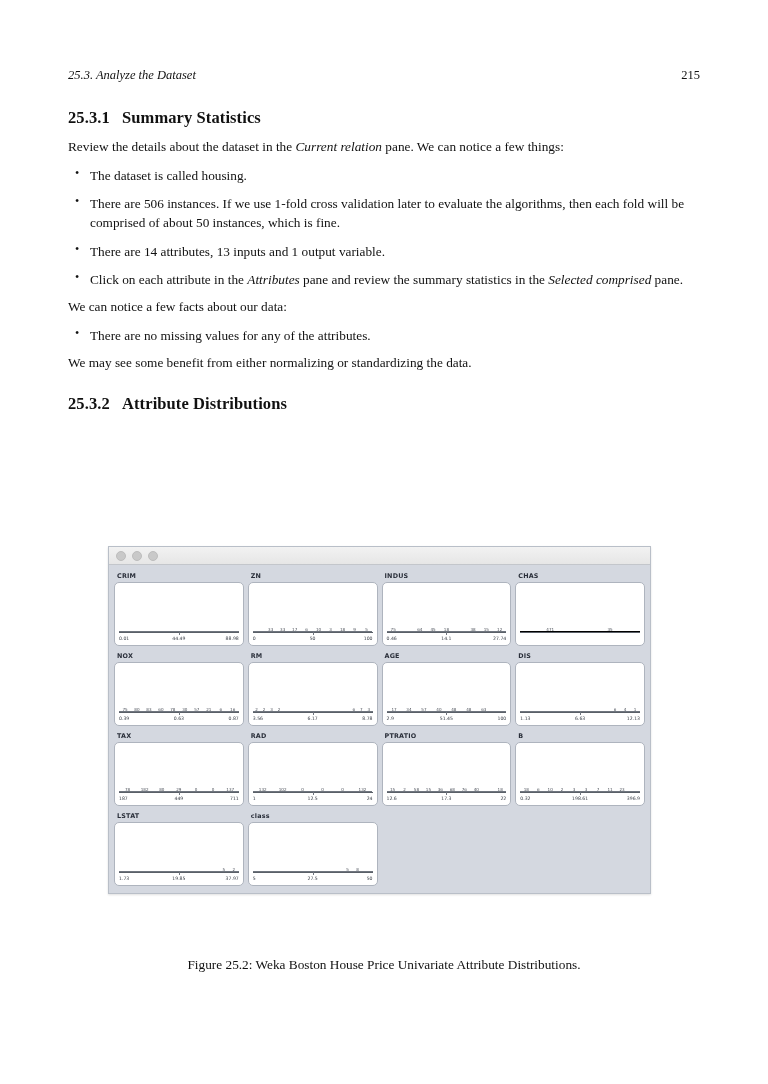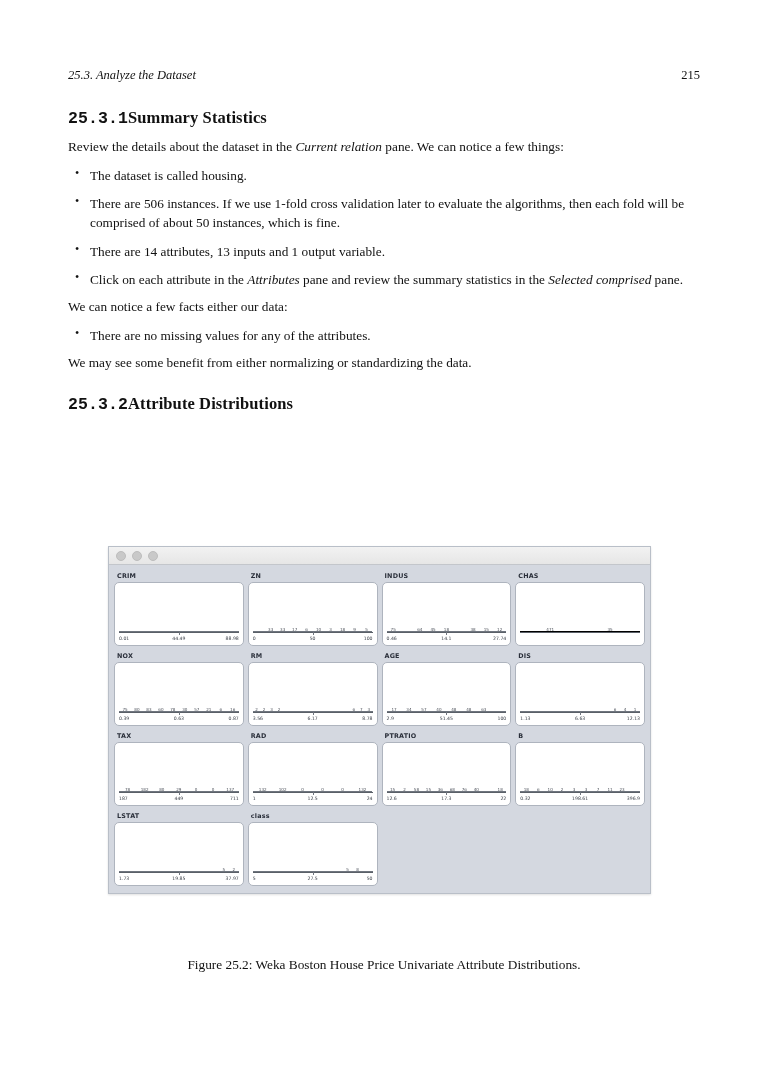--- a/index.html
+++ b/index.html
@@ -20,21 +20,21 @@
   }
   .runhead .left { font-style:italic; }
   .runhead .right { font-style:normal; }
 
   
   .body { position:absolute; left:68px; top:100px; width:632px; }
   h2.sec {
     font-size:16.5px; font-weight:bold; margin:8px 0 10px 0;
     letter-spacing:.1px;
   }
-  h2.sec .num { display:inline-block; min-width:54px;font-family:Liberation Mono, monospace; }
+  h2.sec .num { display:inline-block; min-width:54px; }
   p.para { font-size:13.3px; line-height:1.42; margin:0 0 9px 0; text-align:left; }
   ul.bullets { list-style:none; margin:0 0 9px 0; padding:0; }
   ul.bullets li {
     position:relative; font-size:13.3px; line-height:1.45;
     margin:0 0 9px 0; padding-left:22px; padding-right:0;
   }
   ul.bullets li:before {
     content:"\2022"; position:absolute; left:7px; top:-1px; font-size:12px;
   }
   .it { font-style:italic; }
@@ -123,21 +123,21 @@
 
     <ul class="bullets">
       <li><span>The dataset is called housing.</span></li>
       <li><span>There are 506 instances. If we use 1-fold cross validation later to evaluate the algorithms, then each fold will be comprised of about 50 instances, which is fine.</span></li>
       <li><span>There are 14 attributes, 13 inputs and 1 output variable.</span></li>
       <li>
         <span>Click on each attribute in the </span><span class="it">Attributes</span><span> pane and review the summary statistics in the </span><span class="it">Selected comprised</span><span> pane.</span>
       </li>
     </ul>
 
-    <p class="para">We can notice a few facts either our data:</p>
+    <p class="para">We can notice a few facts about our data:</p>
 
     <ul class="bullets">
       <li><span>There are no missing values for any of the attributes.</span></li>
     </ul>
 
     <p class="para">We may see some benefit from either normalizing or standardizing the data.</p>
 
     <div class="spacer-sm"></div>
 
     <h2 class="sec">

